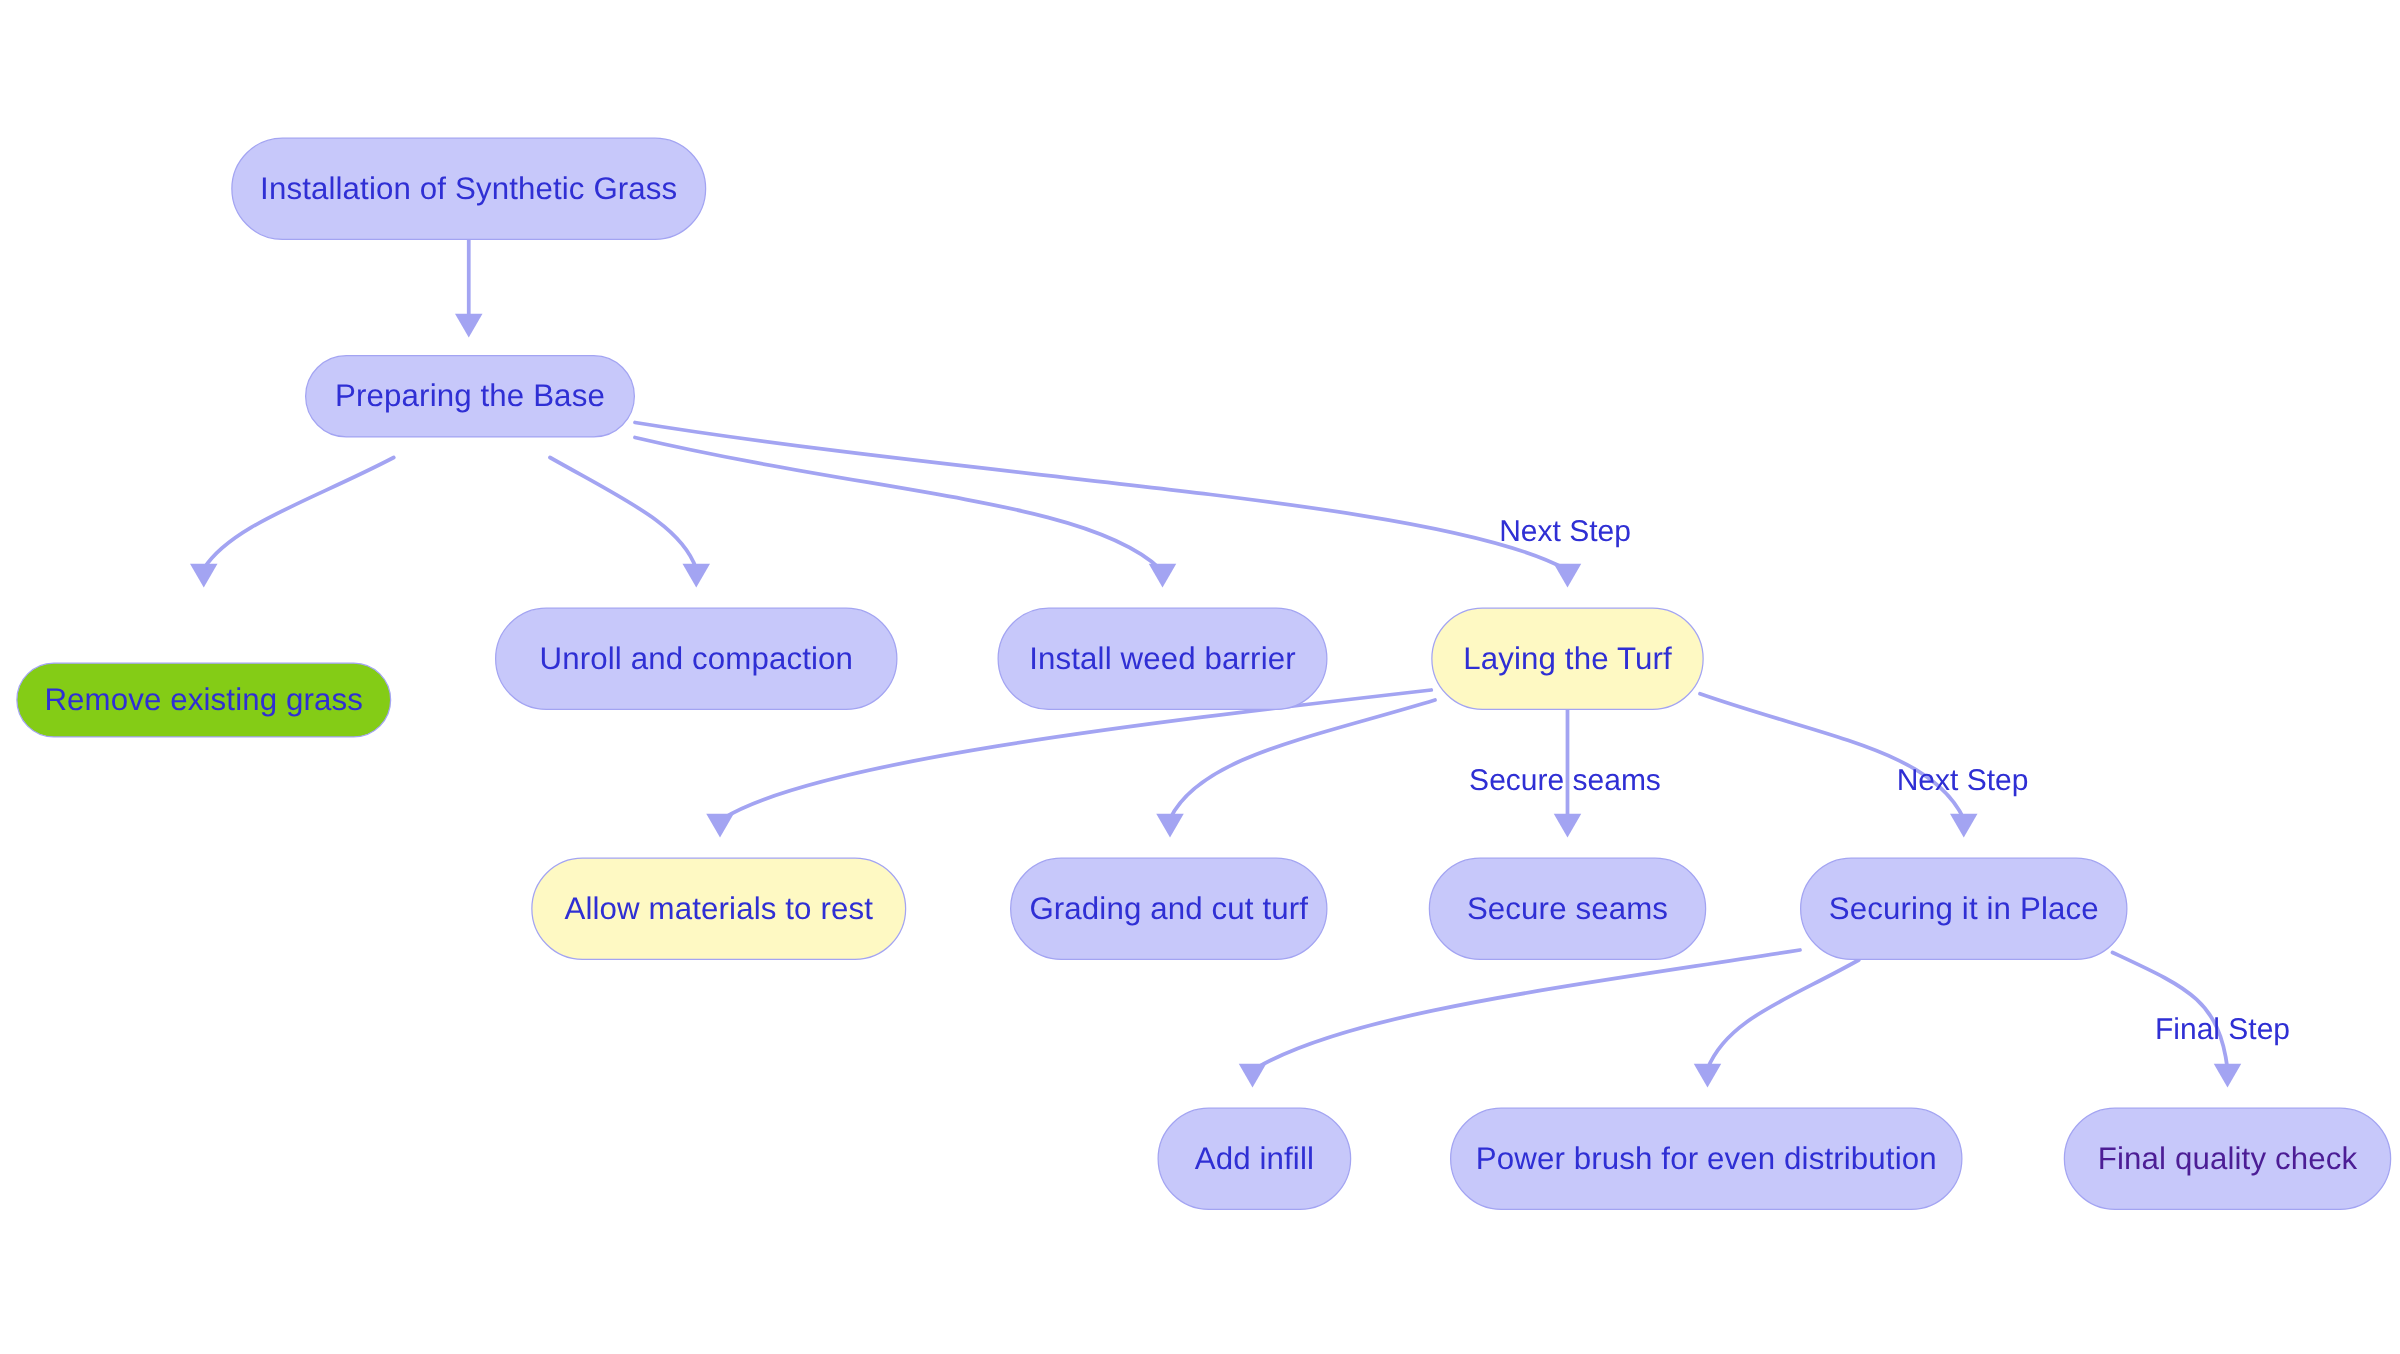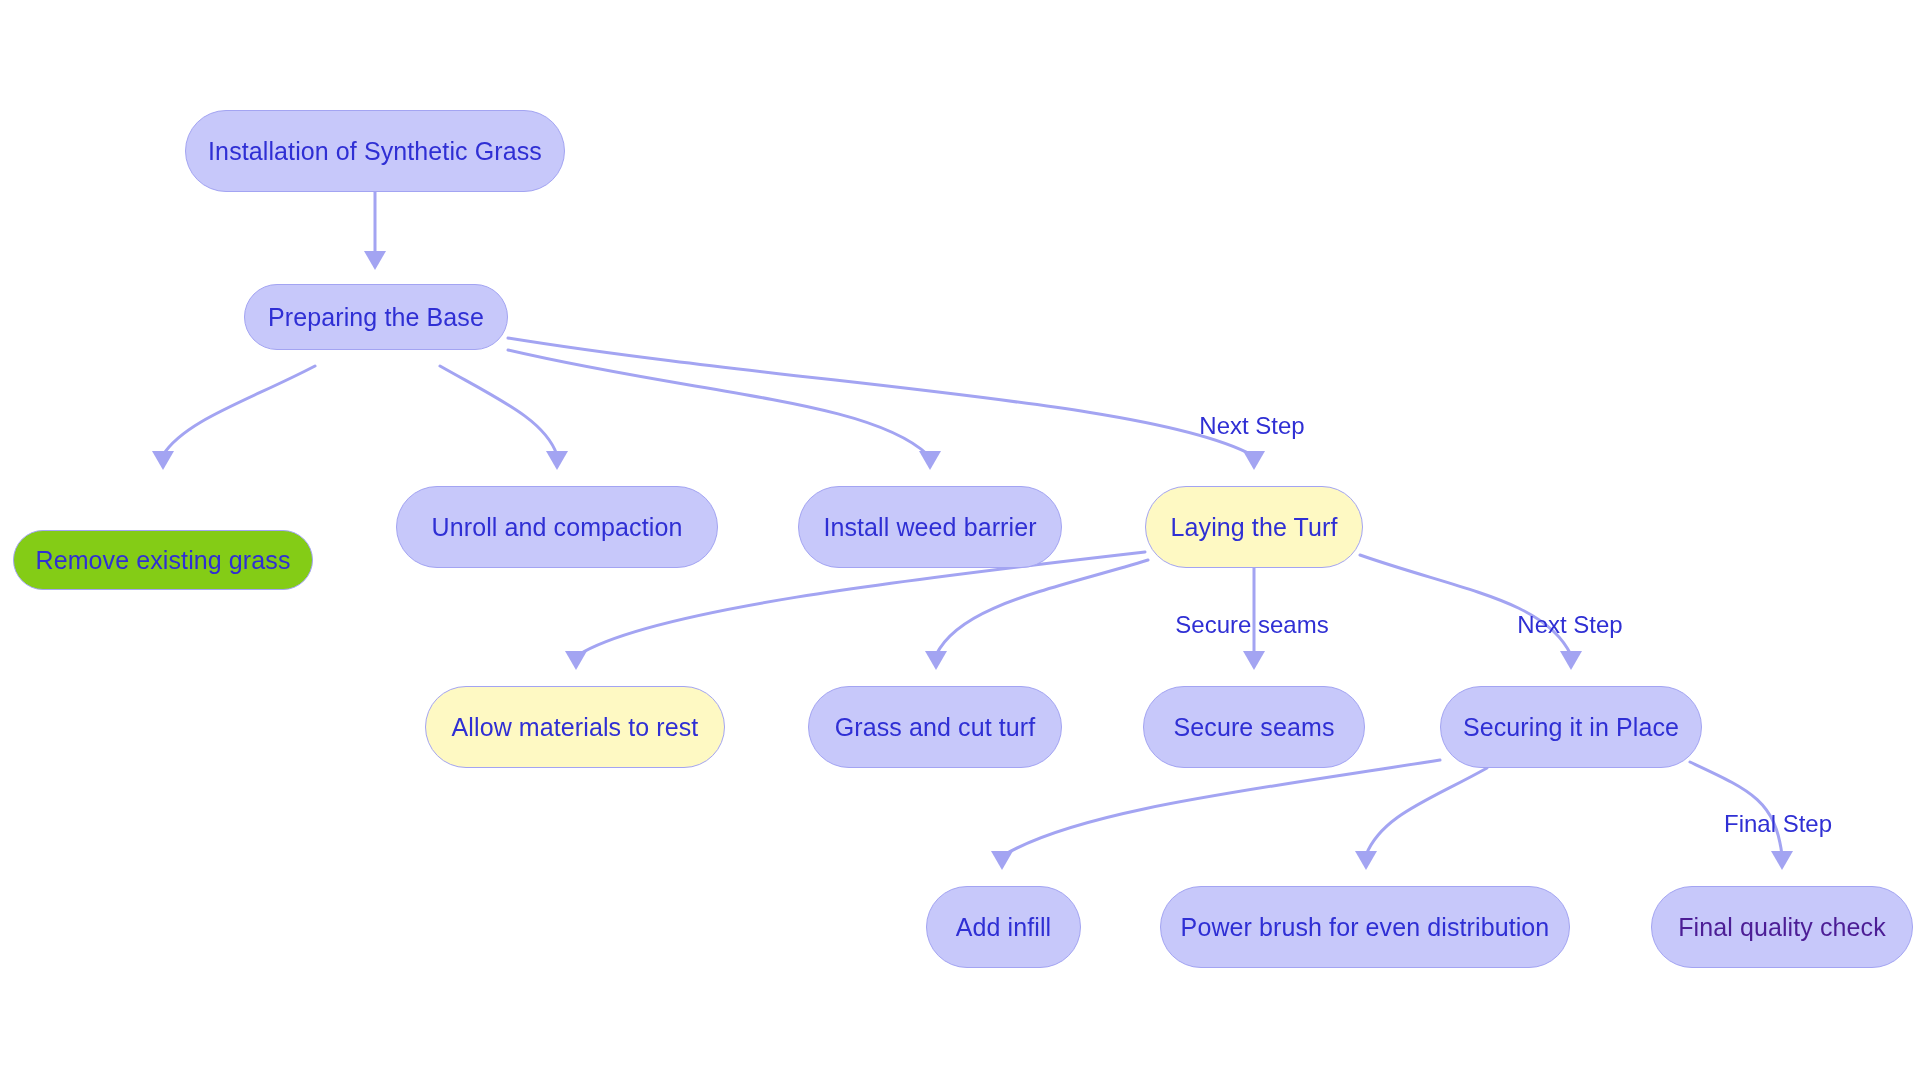--- a/index.html
+++ b/index.html
@@ -116,21 +116,21 @@
       <div class="node" style="left: 798px; top: 486px; width: 264px; height: 82px; background: rgb(199, 200, 250); border-color: rgb(163, 164, 242); color: rgb(47, 47, 212);">
         <span>Install weed barrier</span>
       </div>
       <div class="node" style="left: 1145px; top: 486px; width: 218px; height: 82px; background: #fef9c3; border-color: rgb(163, 164, 242); color: rgb(47, 47, 212);">
         <span>Laying the Turf</span>
       </div>
       <div class="node" style="left: 425px; top: 686px; width: 300px; height: 82px; background: #fef9c3; border-color: rgb(163, 164, 242); color: rgb(47, 47, 212);">
         <span>Allow materials to rest</span>
       </div>
       <div class="node" style="left: 808px; top: 686px; width: 254px; height: 82px; background: rgb(199, 200, 250); border-color: rgb(163, 164, 242); color: rgb(47, 47, 212);">
-        <span>Grass and cut turf</span>
+        <span>Grading and cut turf</span>
       </div>
       <div class="node" style="left: 1143px; top: 686px; width: 222px; height: 82px; background: rgb(199, 200, 250); border-color: rgb(163, 164, 242); color: rgb(47, 47, 212);">
         <span>Secure seams</span>
       </div>
       <div class="node" style="left: 1440px; top: 686px; width: 262px; height: 82px; background: rgb(199, 200, 250); border-color: rgb(163, 164, 242); color: rgb(47, 47, 212);">
         <span>Securing it in Place</span>
       </div>
       <div class="node" style="left: 926px; top: 886px; width: 155px; height: 82px; background: rgb(199, 200, 250); border-color: rgb(163, 164, 242); color: rgb(47, 47, 212); justify-content: center;">
         <span>Add infill</span>
       </div>

